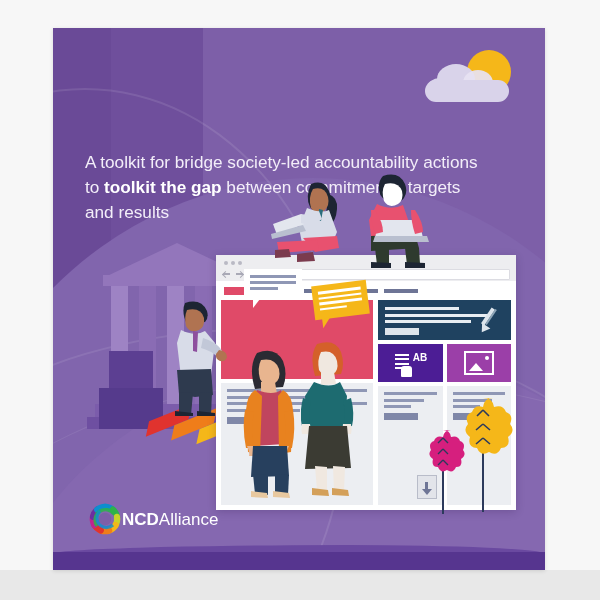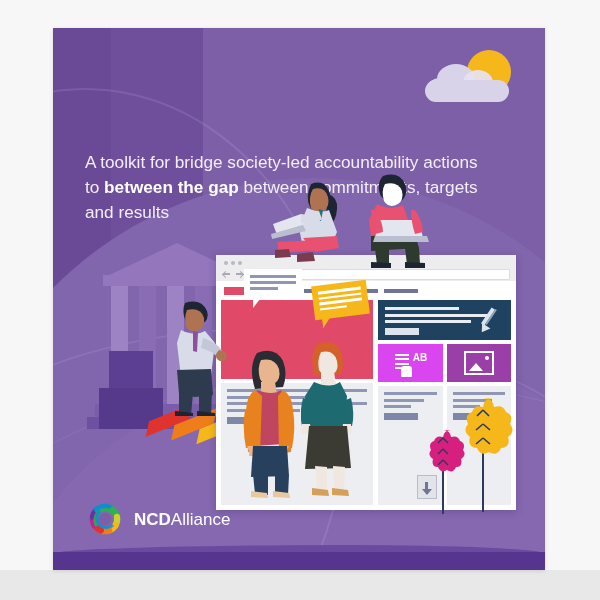--- a/index.html
+++ b/index.html
@@ -180,21 +180,21 @@
   .bm-textblock{background:#eceef2;flex:1;padding:6px;box-sizing:border-box;}
   .bm-line{height:3px;background:#8f97b5;margin-bottom:3.5px;}
   .bm-line.short{width:52%;}
   .bm-line.mid{width:76%;}
   .bm-btn{height:7px;width:34px;background:#7f87a8;margin-top:5px;}
   .bm-card-navy{height:40px;background:#1f4260;position:relative;padding:7px;box-sizing:border-box;}
   .bm-card-navy .bm-line{background:#e8eef3;}
   .bm-card-navy .bm-btn{background:#dde5ec;}
   .bm-row2{display:flex;gap:4px;height:38px;}
   .bm-tile{flex:1;display:flex;align-items:center;justify-content:center;}
-  .bm-tile.pink{background:#d946ef;}
+  .bm-tile.pink{background:#4c1d95;}
   .bm-tile.purple{background:#9b3fa8;}
   .bm-row3{display:flex;gap:4px;flex:1;}
   .bm-sub{flex:1;background:#eceef2;padding:6px;box-sizing:border-box;position:relative;}
   
   .bubble{position:absolute;}
   .bubble .b-body{position:relative;}
   .bubble .b-tail{position:absolute;width:0;height:0;}
   #bubble-white{left:28px;top:14px;width:58px;}
   #bubble-white .b-body{background:#ffffff;padding:6px 6px 7px;}
   #bubble-white .b-tail{left:9px;bottom:-8px;border-left:7px solid #ffffff;border-bottom:9px solid transparent;}
@@ -226,21 +226,21 @@
   #person-laptop-woman{left:218px;top:150px;width:86px;height:90px;}
   #person-laptop-man{left:300px;top:144px;width:92px;height:96px;}
   
   #person-suit{left:118px;top:272px;width:56px;height:116px;}
   #person-orange{left:190px;top:320px;width:62px;height:150px;}
   #person-teal{left:248px;top:312px;width:60px;height:158px;}
   
   #plant-yellow{position:absolute;left:400px;top:368px;width:60px;height:116px;}
   #plant-pink{position:absolute;left:368px;top:400px;width:44px;height:86px;}
   
-  #brand-logo{position:absolute;left:35px;bottom:34px;display:flex;align-items:center;gap:12px;margin-top:20px;}
+  #brand-logo{position:absolute;left:35px;bottom:34px;display:flex;align-items:center;gap:0;margin-top:20px;}
   #brand-ring{width:34px;height:34px;position:relative;flex:0 0 auto;}
   #brand-text{color:#ffffff;font-size:17px;line-height:1;white-space:nowrap;}
   #brand-text .b1{font-weight:bold;}
   #brand-text .b2{font-weight:normal;}
 </style>
 </head>
 <body>
 
 <div id="page-backdrop">
   <div class="lower-band"></div>
@@ -272,21 +272,21 @@
 
   <div id="rainbow-path">
       <div class="step" style="background: rgb(224, 51, 46); left: 0px; top: 0px;"></div>
       <div class="step" style="background: rgb(239, 125, 26); left: 22px; top: 13px;"></div>
       <div class="step" style="background: rgb(245, 183, 25); left: 44px; top: 26px;"></div>
       <div class="step" style="background: rgb(61, 183, 228); left: 66px; top: 39px;"></div>
       <div class="step" style="background: rgb(13, 111, 176); left: 88px; top: 52px;"></div>
     </div>
 
   <p id="cover-subtitle">
-    <span>A toolkit for bridge society-led accountability actions to </span><b>between the gap</b><span> between commitments, targets and results</span>
+    <span>A toolkit for bridge society-led accountability actions to </span><b>toolkit the gap</b><span> between commitments, targets and results</span>
   </p>
 
   <div id="weather">
     <div class="sun"></div>
     <div class="cloud-b3"></div>
     <div class="cloud-b1"></div>
     <div class="cloud-b2"></div>
     <div class="cloud-main"></div>
   </div>
 

